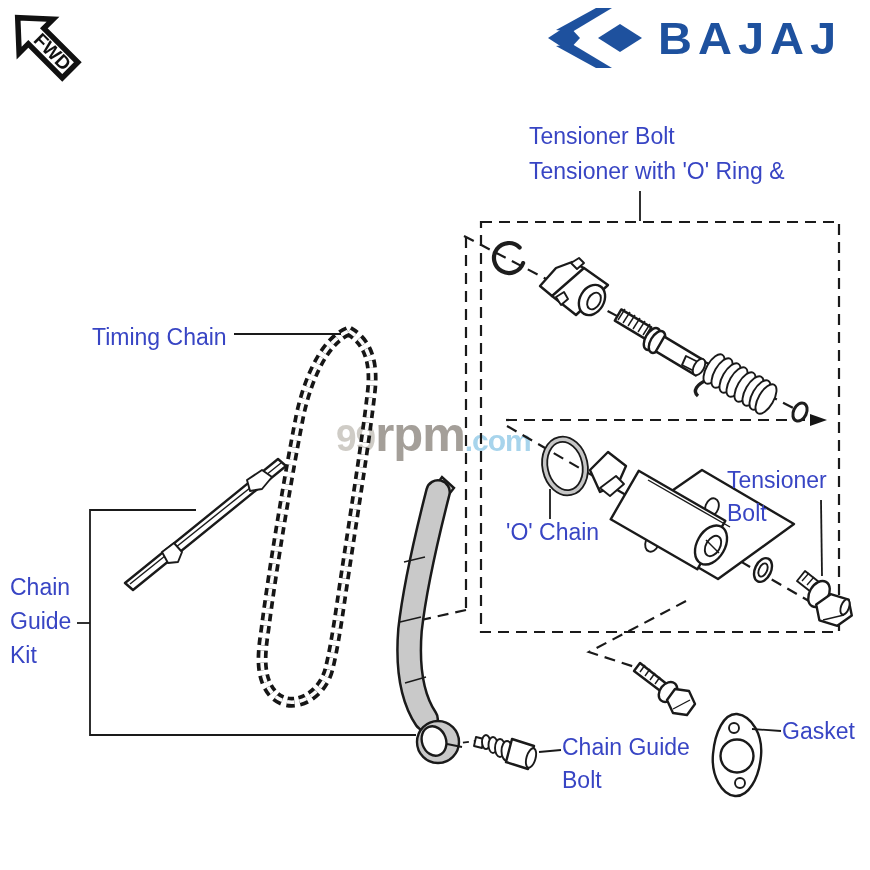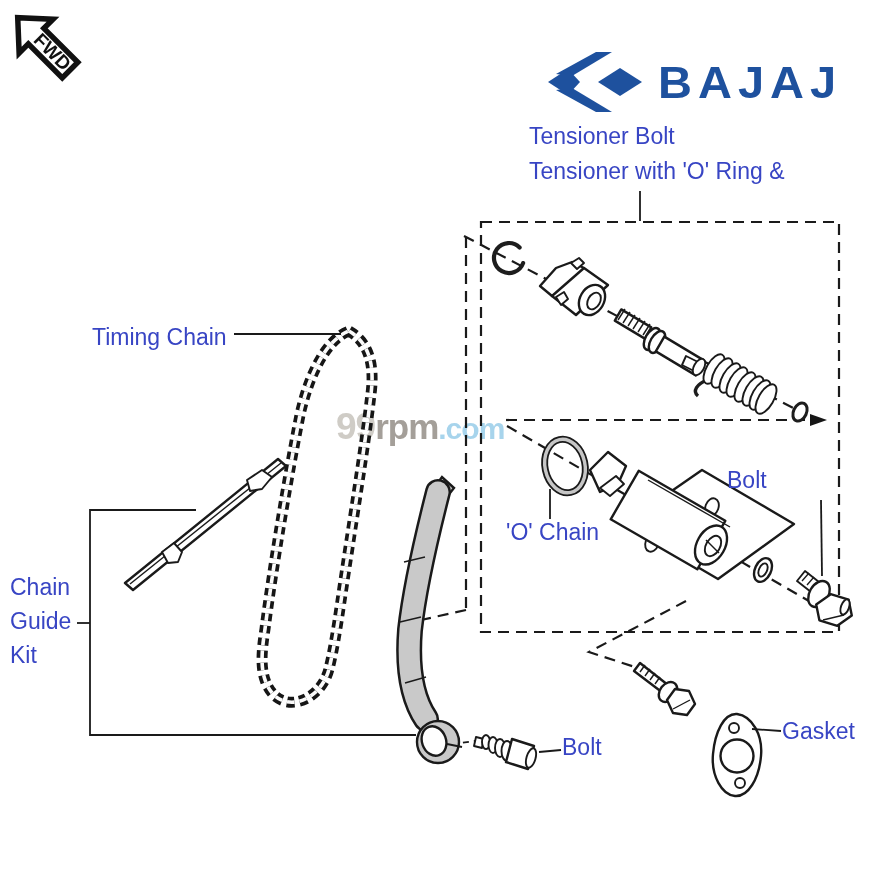--- a/index.html
+++ b/index.html
@@ -3,27 +3,27 @@
 <meta charset="utf-8">
 <style>
   html,body{margin:0;padding:0;background:#fff;}
   .stage{position:relative;width:870px;height:870px;background:#fff;overflow:hidden;
          font-family:"Liberation Sans",sans-serif;}
   .layer{position:absolute;left:0;top:0;}
   
   .lbl{position:absolute;z-index:3;color:var(--label-blue,#3845c4);font-size:23px;
        line-height:34px;white-space:nowrap;}
   
-  .brand{position:absolute;z-index:3;top:6px;left:546px;display:flex;align-items:center;margin-top:44px;}
+  .brand{position:absolute;z-index:3;top:6px;left:546px;display:flex;align-items:center;}
   .brand-text{color:var(--brand-blue,#1e519e);font-weight:bold;font-size:47px;
               letter-spacing:6px;margin-left:12px;transform:scaleY(.95);}
   
   .wm{position:absolute;z-index:1;left:336px;top:406px;font-weight:bold;letter-spacing:-1px;}
   .wm .p1{color:var(--watermark-gray-light,#cfccc6);font-size:37px;}
-  .wm .p2{color:var(--watermark-gray,#a49f99);font-size:35px;margin-top:41px;}
+  .wm .p2{color:var(--watermark-gray,#a49f99);font-size:49px;margin-top:41px;}
   .wm .p3{color:var(--watermark-blue,#a7d4ec);font-size:30px;}
   
   svg{display:block;}
   .dash{fill:none;stroke:var(--line-dark,#1a1a1a);stroke-width:2.2;stroke-dasharray:11 7;}
   .dash-sm{fill:none;stroke:var(--line-dark,#1a1a1a);stroke-width:1.9;stroke-dasharray:6 5;}
   .lead{fill:none;stroke:var(--line-dark,#1a1a1a);stroke-width:1.8;}
   .ol{fill:#fff;stroke:var(--line-dark,#1a1a1a);stroke-width:2.4;stroke-linejoin:round;}
   .ol-thin{fill:#fff;stroke:var(--line-dark,#1a1a1a);stroke-width:1.9;stroke-linejoin:round;}
   .hatch{stroke:var(--line-dark,#1a1a1a);stroke-width:1.4;}
   .grayfill{fill:var(--part-gray,#c9c9c9);stroke:var(--line-dark,#1a1a1a);stroke-width:2.4;}
@@ -231,22 +231,24 @@
     <div>Chain</div>
     <div>Guide</div>
     <div>Kit</div>
   </div>
 
   <div class="lbl" style="left:92px;top:320px">Timing Chain</div>
 
   <div class="lbl" style="left:506px;top:515px">'O' Chain</div>
 
   <div class="lbl" style="left:727px;top:464px;line-height:33px">
+    <div>Tensioner</div>
     <div>Bolt</div>
   </div>
 
   <div class="lbl" style="left:562px;top:731px;line-height:33px">
+    <div>Chain Guide</div>
     <div>Bolt</div>
   </div>
 
   <div class="lbl" style="left:782px;top:714px">Gasket</div>
 
 </div>
 
 </body></html>

